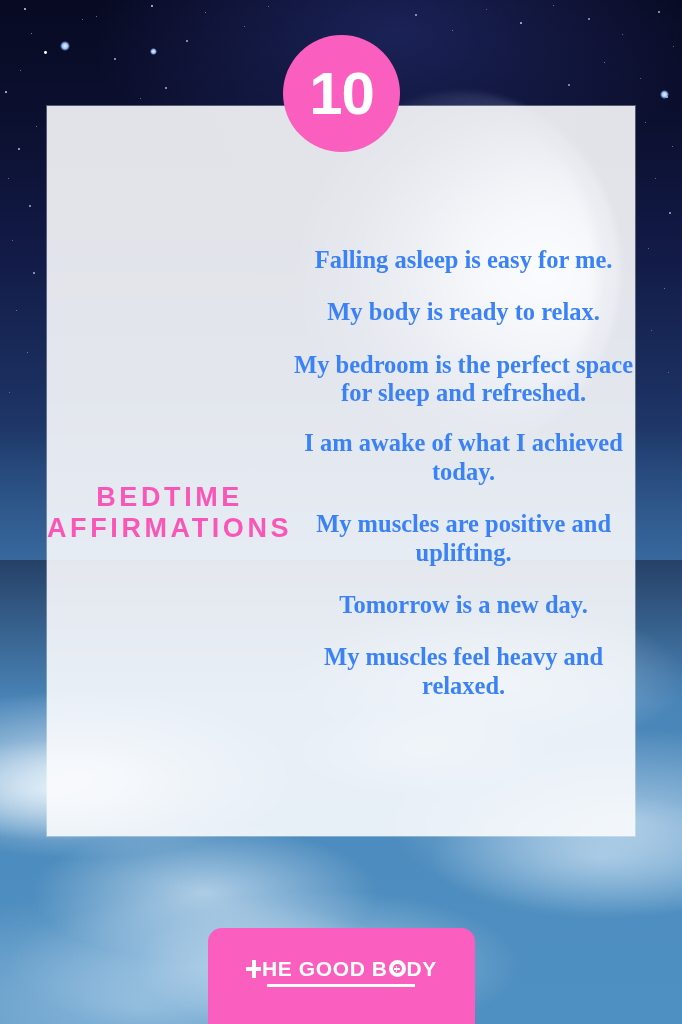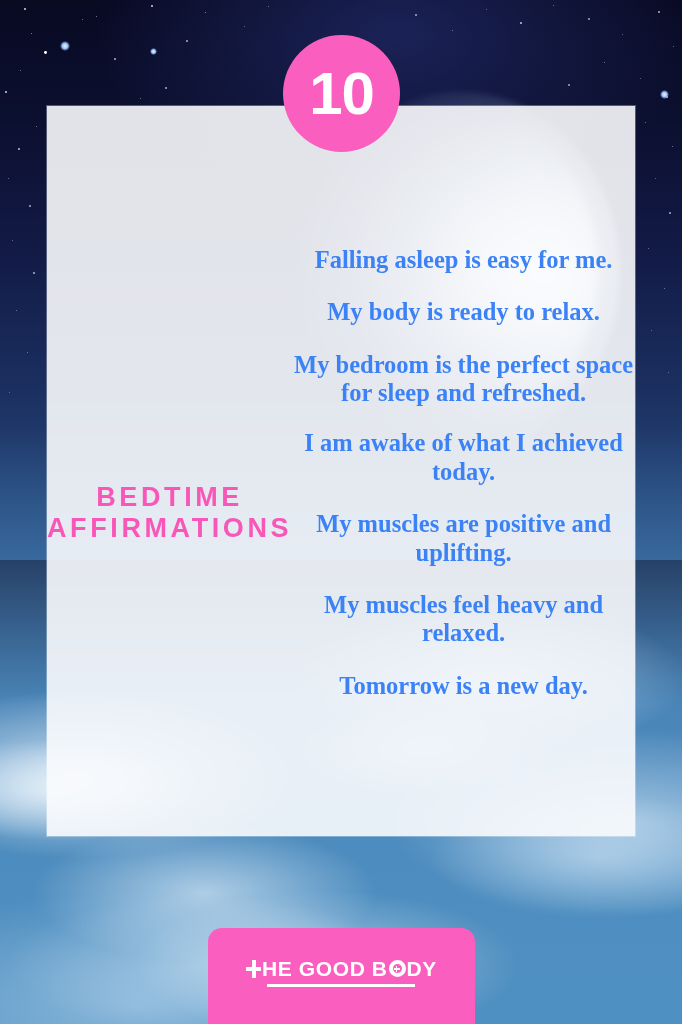--- a/index.html
+++ b/index.html
@@ -237,22 +237,22 @@
 
       <div class="list">
         <p class="aff">Falling asleep is easy for me.</p>
         <p class="aff">My body is ready to relax.</p>
         <p class="aff two-line">
           <span>My bedroom is the perfect space</span><br>
           <span>for sleep and refreshed.</span>
         </p>
         <p class="aff">I am awake of what I achieved today.</p>
         <p class="aff">My muscles are positive and uplifting.</p>
+        <p class="aff">Tomorrow is a new day.</p>
         <p class="aff">My muscles feel heavy and relaxed.</p>
-        <p class="aff">Tomorrow is a new day.</p>
       </div>
 
     </div>
   </div>
 
   <div class="num-badge">
     <span>10</span>
   </div>
 
   <div class="footer-badge">

